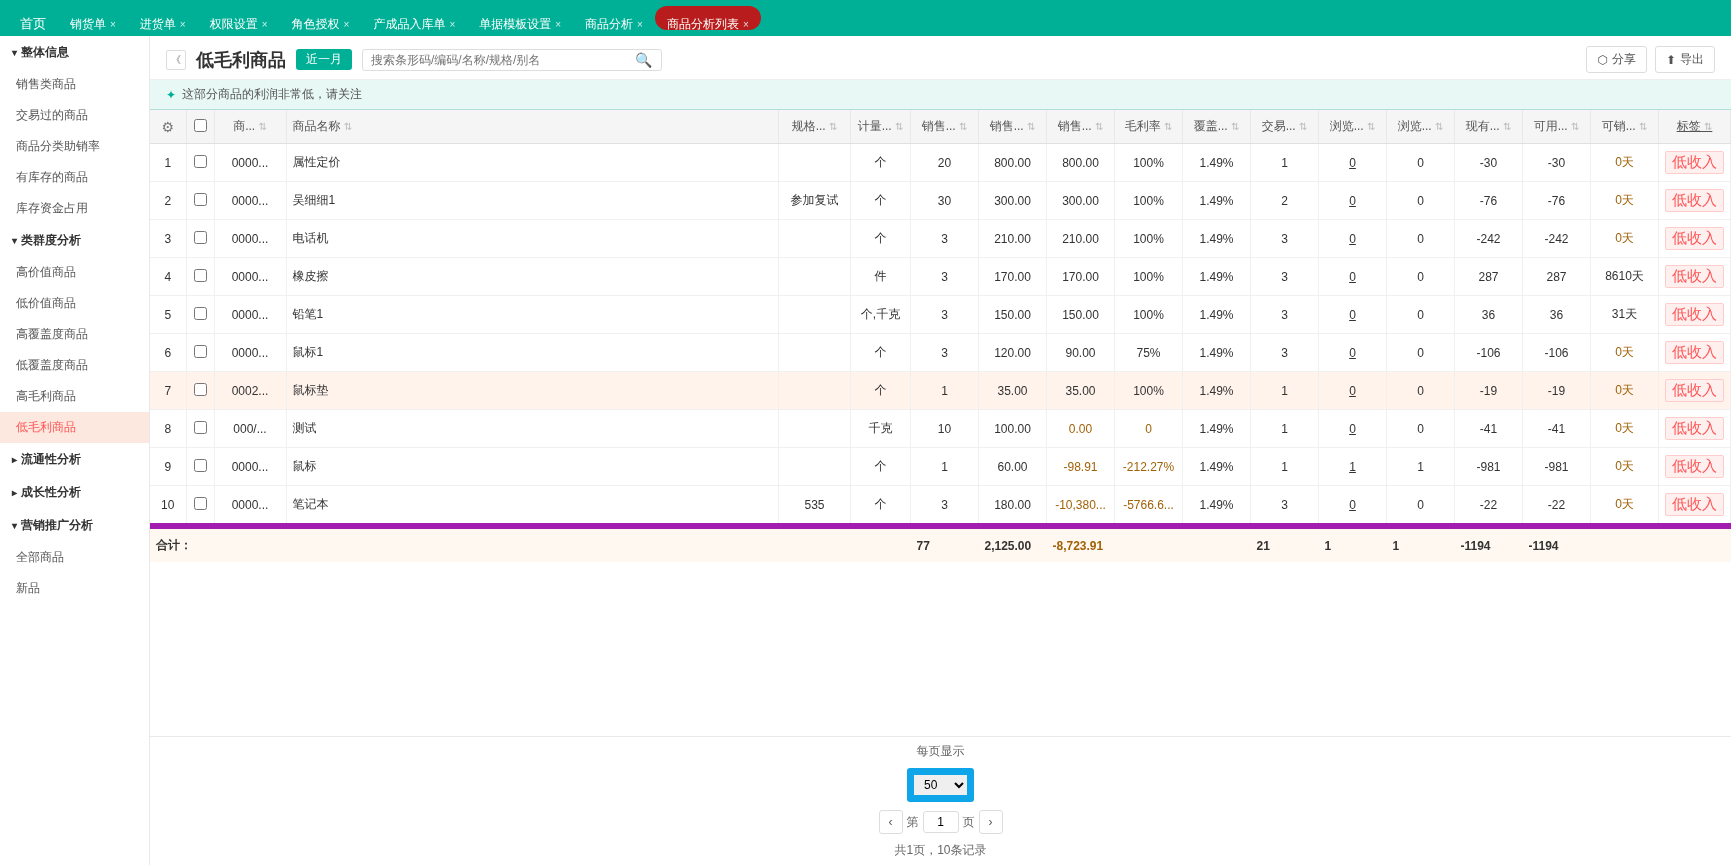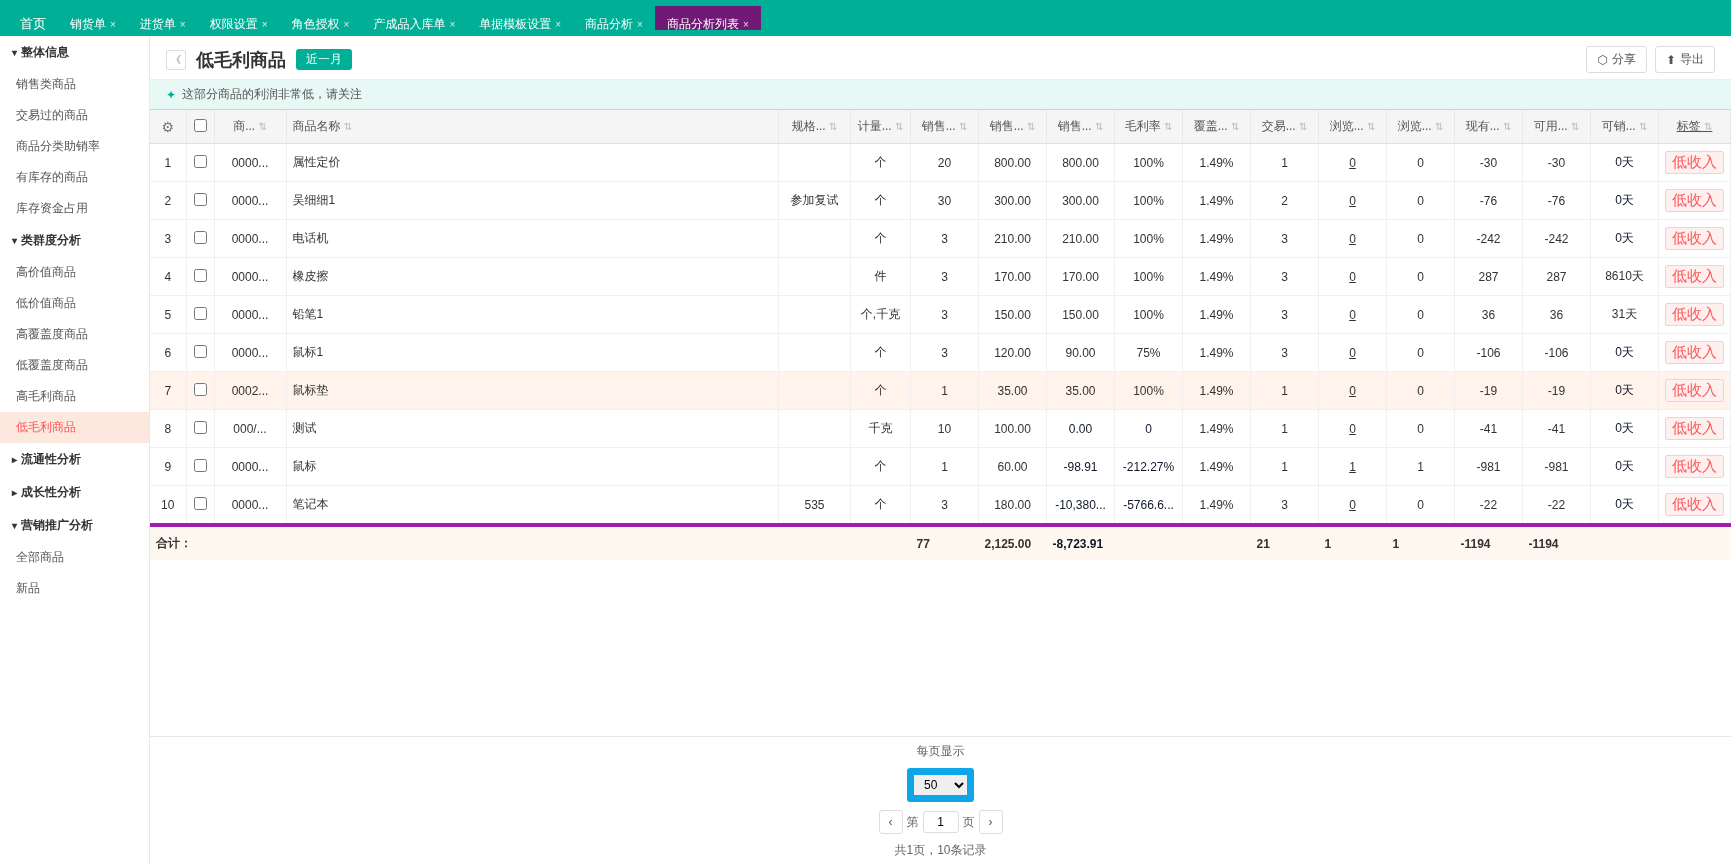--- a/index.html
+++ b/index.html
@@ -1,21 +1,21 @@
 <!DOCTYPE html>
 <html><head>
   <meta charset="utf-8">
   <style>
     * { box-sizing: border-box; margin: 0; padding: 0; font-family: 'Microsoft YaHei', SimHei, Arial, sans-serif; font-size: 12px; }
     body { background: #f5f5f5; overflow-x: hidden; }
 
     
     .top-nav { background: #00b096; display: flex; align-items: center; height: 36px; padding: 0 8px; }
     .top-nav .nav-item { color: #fff; padding: 0 12px; height: 24px; line-height: 36px; cursor: pointer; white-space: nowrap; font-size: 13px; }
-    .top-nav .nav-item.active { background: #701a75; }
+    .top-nav .nav-item.active { background: #b91c1c; border-radius: 15px; }
     .nav-close { font-size: 10px; margin-left: 4px; opacity: 0.8; }
 
     
     .main-layout { display: flex; height: calc(100vh - 36px); }
 
     
     .sidebar { width: 150px; background: #fff; border-right: 1px solid #e8e8e8; overflow-y: auto; flex-shrink: 0; }
     .sidebar-group { }
     .sidebar-group-title { display: flex; align-items: center; padding: 8px 12px; color: #333; font-weight: bold; cursor: pointer; font-size: 12px; }
     .sidebar-group-title .arrow { margin-right: 4px; font-size: 10px; }
@@ -46,24 +46,24 @@
     thead tr { background: #f5f5f5; }
     thead th { padding: 8px 6px; border-bottom: 1px solid #e0e0e0; border-right: 1px solid #e8e8e8; white-space: nowrap; color: #555; font-weight: normal; text-align: center; position: sticky; top: 0; z-index: 10; background: #f5f5f5; }
     thead th .sort-icon { color: #bbb; font-size: 10px; }
     tbody tr { border-bottom: 1px solid #f0f0f0; }
     tbody tr.highlighted { background: #fff3ec; }
     tbody td { padding: 7px 6px; border-right: 1px solid #f0f0f0; text-align: center; color: #333; white-space: nowrap; }
     .td-left { text-align: left; }
     .tag { display: inline-block; padding: 1px 6px; border-radius: 2px; font-size: 15px; }
     .tag-low-income { background: #fff0f0; color: #f55; border: 1px solid #fcc; }
     .link-underline { text-decoration: underline; color: #333; cursor: pointer; }
-    .red-text { color: #0f172a; }
-
-    
-    .totals-row { background: #fff8f0; border-top: 4px solid #a21caf; }
+    .red-text { color: #a16207; }
+
+    
+    .totals-row { background: #fff8f0; border-top: 6px solid #a21caf; }
     .totals-row td { padding: 8px 6px; font-weight: bold; color: #333; }
 
     
     .table-footer { display: flex; align-items: center; justify-content: flex-end; padding: 6px 16px; background: #fff; border-top: 1px solid #e8e8e8; gap: 8px; flex-direction: column; }
     .footer-label { color: #666; }
     .page-size-select { border: 7px solid #0ea5e9; border-radius: 3px; padding: 2px 6px; outline: none; cursor: pointer; }
     .pagination { display: flex; align-items: center; gap: 4px; }
     .pagination button { width: 24px; height: 24px; border: 1px solid #ddd; border-radius: 3px; cursor: pointer; background: #fff; color: #555; font-size: 12px; }
     .pagination .page-input { width: 36px; height: 22px; border: 1px solid #ddd; border-radius: 3px; text-align: center; outline: none; }
     .total-info { color: #666; font-size: 12px; }
@@ -151,20 +151,24 @@
       <div class="sidebar-item">新品</div>
     </div>
   </div>
 
   <div class="content">
 
     <div class="content-header">
       <div class="collapse-btn">《</div>
       <span class="page-title">低毛利商品</span>
       <span class="time-filter">近一月</span>
+      <div class="search-box">
+        <input type="text" placeholder="搜索条形码/编码/名称/规格/别名" style="">
+        <span class="search-icon">🔍</span>
+      </div>
       <div class="header-actions">
         <div class="btn-action">
           <span>⬡</span>
           <span>分享</span>
         </div>
         <div class="btn-action">
           <span>⬆</span>
           <span>导出</span>
         </div>
       </div>

